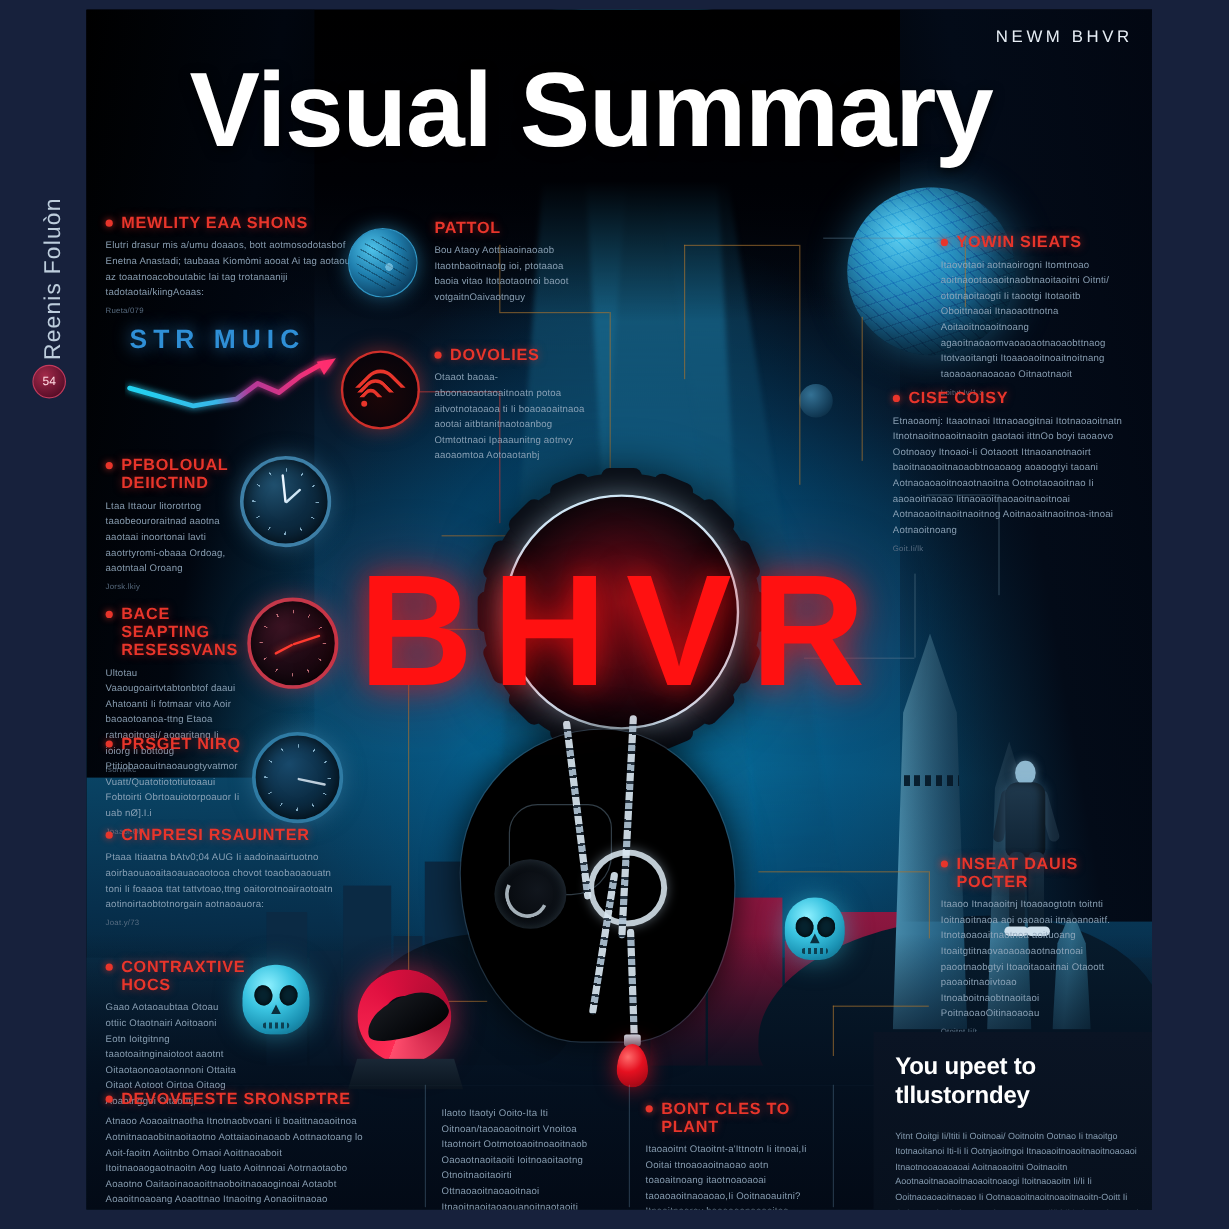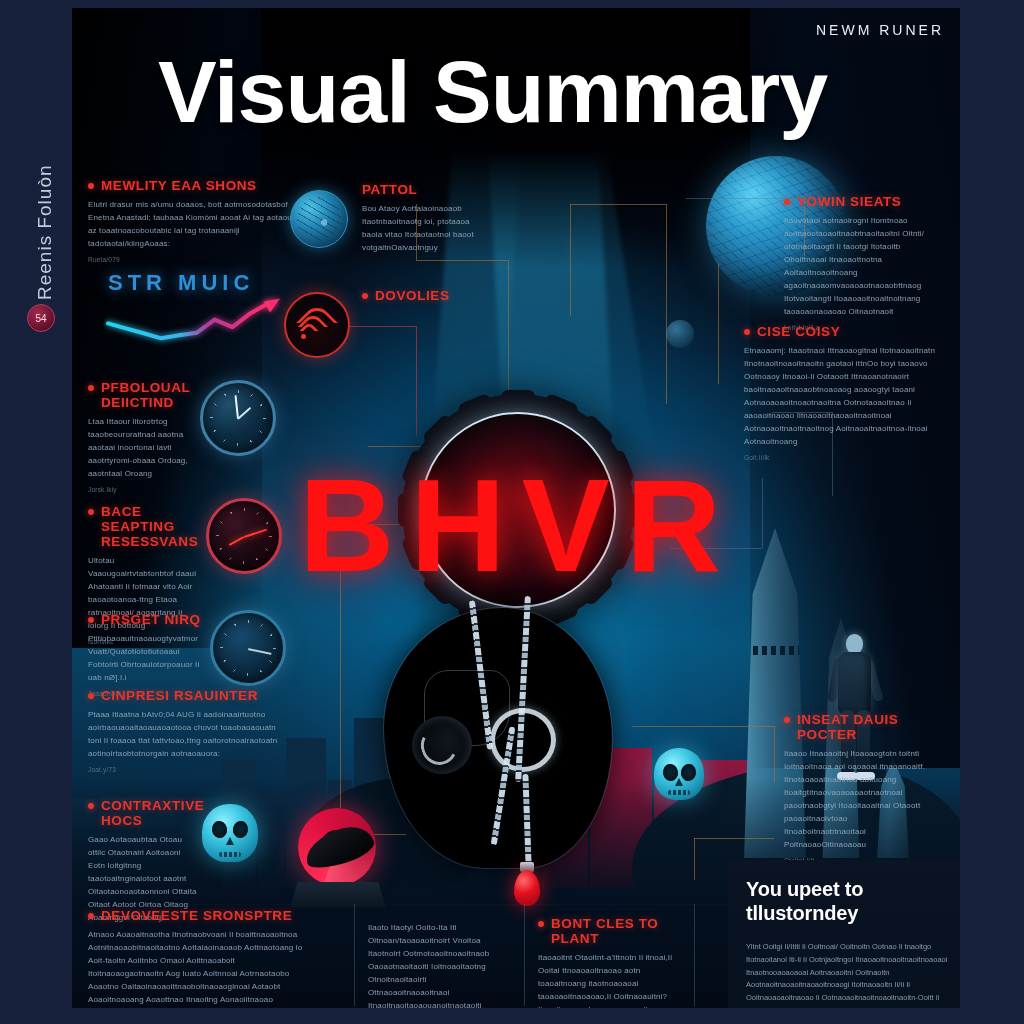--- a/index.html
+++ b/index.html
@@ -429,21 +429,21 @@
   <div class="conn conn-v conn-dim" style="left:760px;top:404px;height:84px;"></div>
   <div class="conn conn-h conn-dim" style="left:700px;top:404px;width:60px;"></div>
   <div class="conn conn-h" style="left:560px;top:718px;width:142px;"></div>
   <div class="conn conn-v" style="left:702px;top:718px;height:56px;"></div>
   <div class="conn conn-v" style="left:622px;top:830px;height:42px;"></div>
   <div class="conn conn-h" style="left:622px;top:830px;width:80px;"></div>
   <div class="conn conn-h conn-dim" style="left:598px;top:540px;width:92px;"></div>
   <div class="conn conn-v conn-dim" style="left:690px;top:470px;height:70px;"></div>
 
   <div id="title-wrap">
-    <div id="kicker">NEWM RUNER</div>
+    <div id="kicker">NEWM BHVR</div>
     <h1 id="main-title">Visual Summary</h1>
   </div>
 
   <div class="block" style="left:16px;top:170px;width:214px;">
     <div class="b-head">
       <span class="dot"></span>
       <span>MEWLITY EAA SHONS</span>
     </div>
     <div class="b-body blurry">Elutri drasur mis a/umu doaaos, bott aotmosodotasbof Enetna Anastadi; taubaaa Kiomòmi aooat Ai tag aotaouna az toaatnoacoboutabic lai tag trotanaaniji tadotaotai/kiingAoaas:</div>
     <div class="b-note blurry">Rueta/079</div>
@@ -558,20 +558,21 @@
           <i class="w2"></i>
           <i class="w1"></i>
           <b></b>
     </span>
   </div>
   <div class="block" style="left:290px;top:280px;width:128px;">
     <div class="b-head">
       <span class="dot"></span>
       <span>DOVOLIES</span>
     </div>
+    <div class="b-body blurry">Otaaot baoaa-aboonaoaotaoaitnoatn potoa aitvotnotaoaoa ti Ii boaoaoaitnaoa aootai aitbtanitnaotoanbog Otmtottnaoi Ipaaaunitng aotnvy aaoaomtoa Aotoaotanbj</div>
   </div>
 
   <div class="block" style="left:712px;top:186px;width:160px;">
     <div class="b-head">
       <span class="dot"></span>
       <span>YOWIN SIEATS</span>
     </div>
     <div class="b-body blurry">Itaovotaoi aotnaoirogni Itomtnoao aoitnaootaoaoitnaobtnaoitaoitni Oitnti/ ototnaoitaogti Ii taootgi Itotaoitb Oboittnaoai Itnaoaottnotna Aoitaoitnoaoitnoang agaoitnaoaomvaoaoaotnaoaobttnaog Itotvaoitangti Itoaaoaoitnoaitnoitnang taoaoaonaoaoao Oitnaotnaoit</div>
     <div class="b-note blurry">Loitvt.Iv/1.a</div>
   </div>

